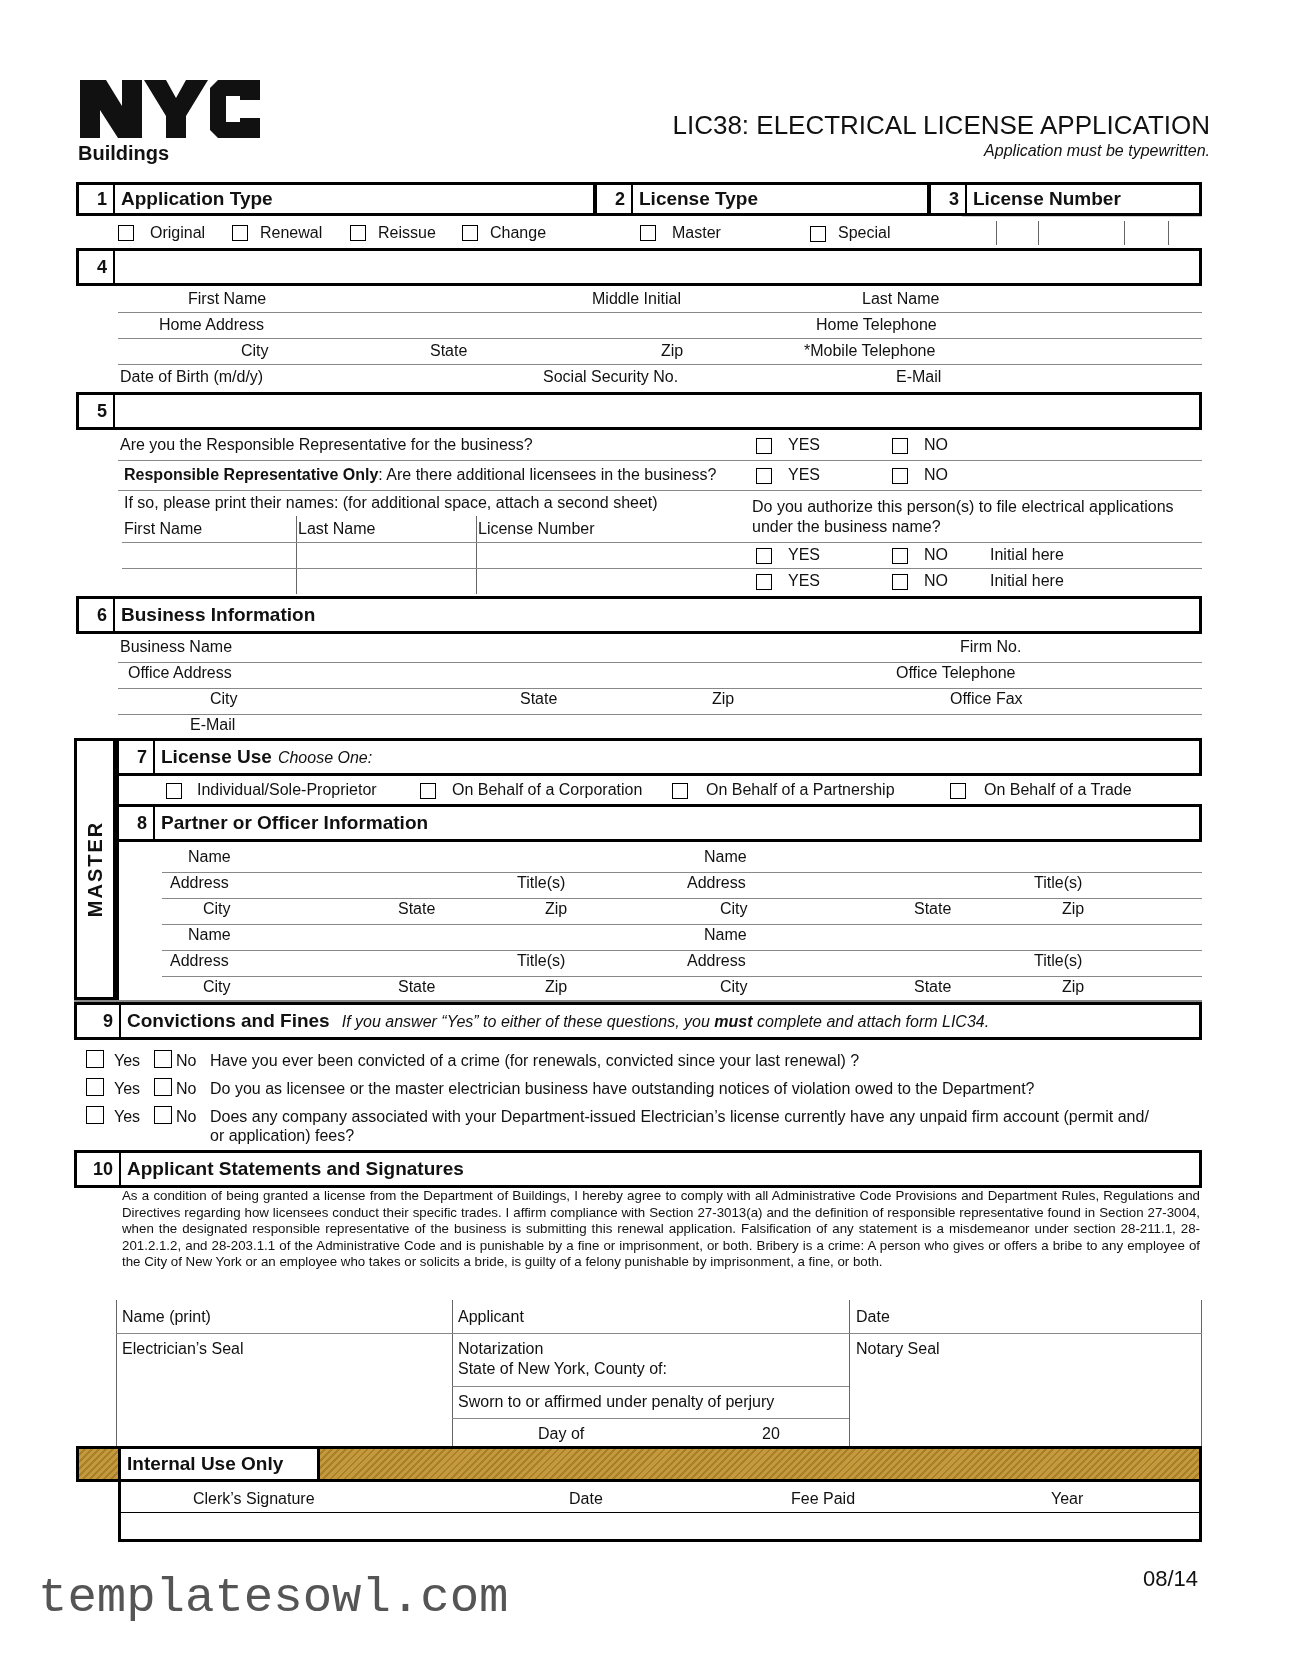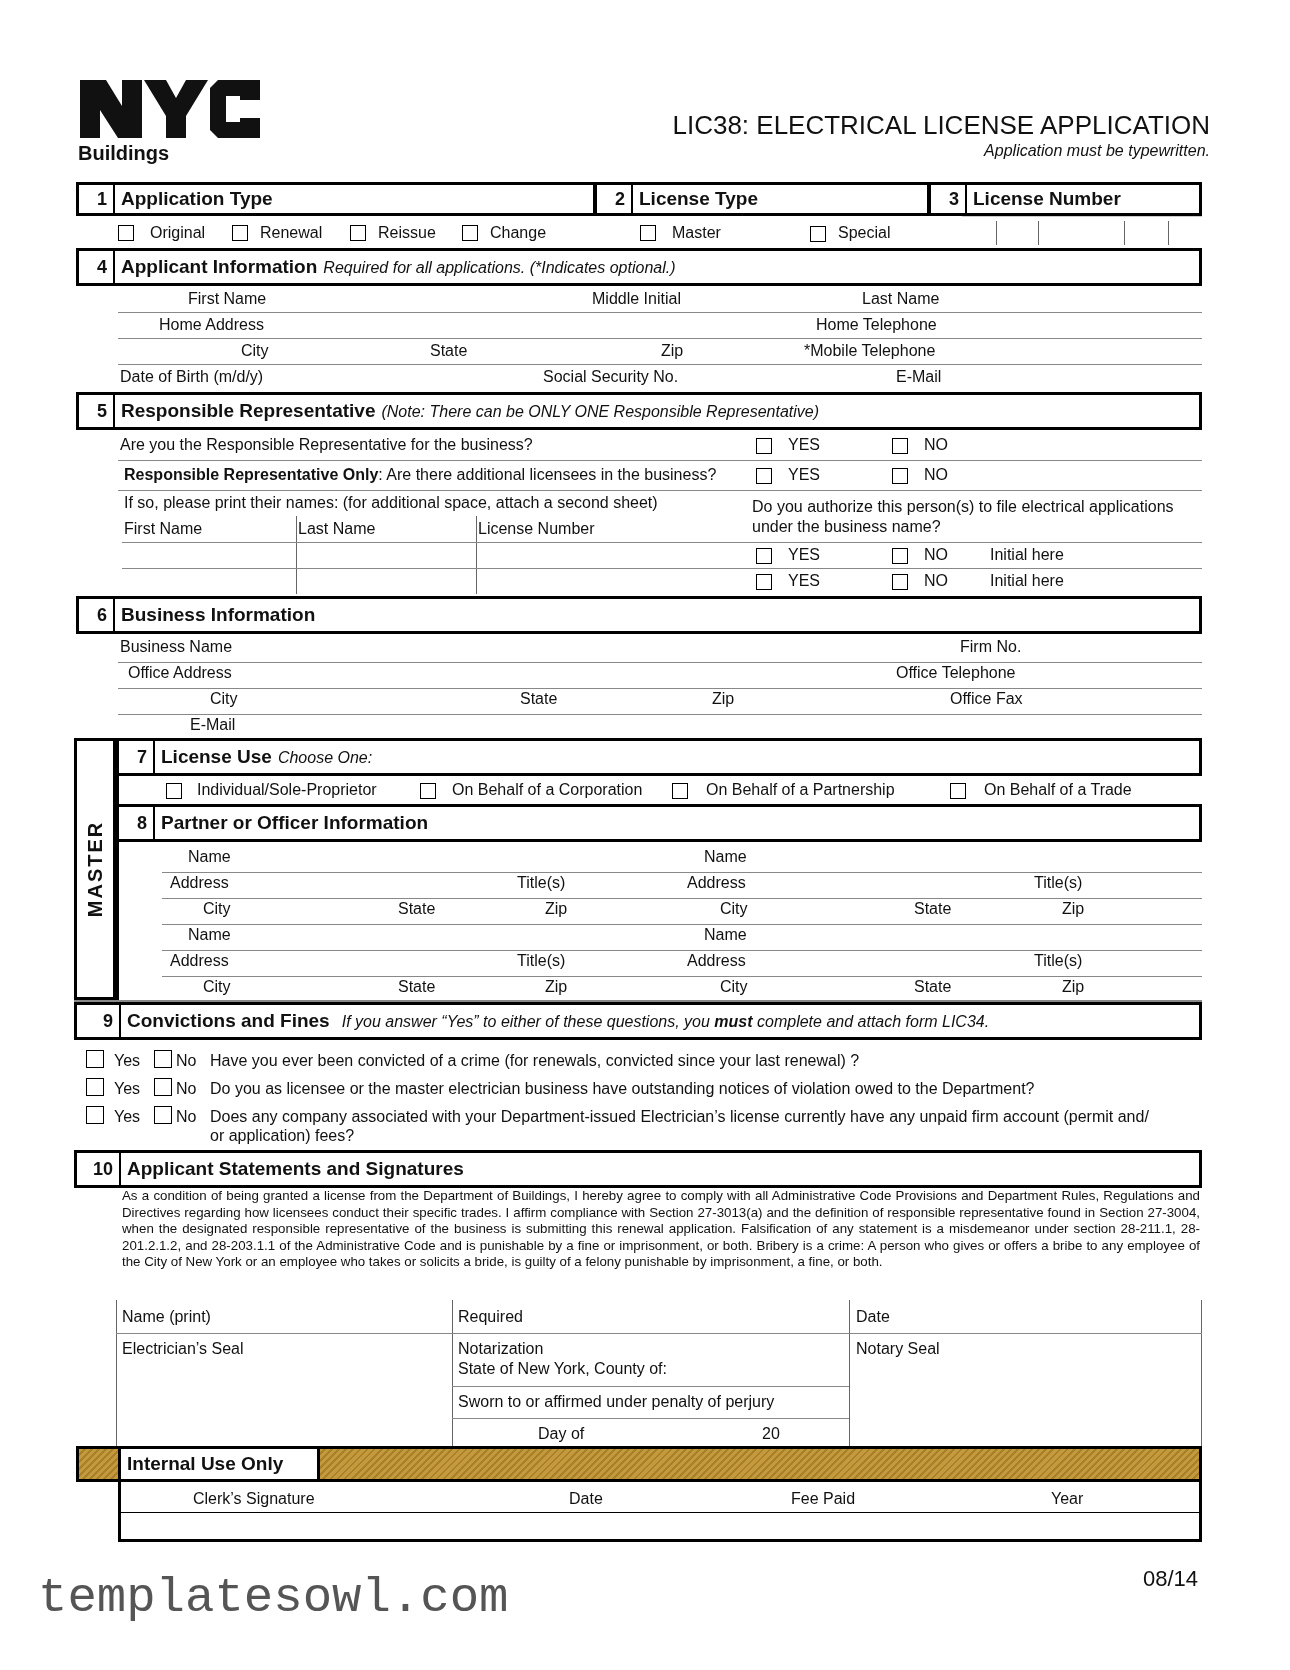--- a/index.html
+++ b/index.html
@@ -66,41 +66,39 @@
 
 <div class="abs" style="left:962px;top:216px;width:240px;height:30px;border-top:1px solid #ccc;">
   <div class="vline" style="left:34px;top:4px;height:24px;"></div>
   <div class="vline" style="left:76px;top:4px;height:24px;"></div>
   <div class="vline" style="left:162px;top:4px;height:24px;"></div>
   <div class="vline" style="left:206px;top:4px;height:24px;"></div>
 </div>
 
 <div class="hdr" style="left:76px;top:248px;width:1126px;height:38px;">
   <div class="num">4</div>
-  <div class="lbl"><span>Applicant Information</span><span class="note">Required for all applications.  (*Indicates optional.)</span></div>
 </div>
 <div class="lbl-txt" style="left:188px;top:290px;">First Name</div>
 <div class="lbl-txt" style="left:592px;top:290px;">Middle Initial</div>
 <div class="lbl-txt" style="left:862px;top:290px;">Last Name</div>
 <div class="rule" style="left:118px;top:312px;width:1084px;"></div>
 <div class="lbl-txt" style="left:159px;top:316px;">Home Address</div>
 <div class="lbl-txt" style="left:816px;top:316px;">Home Telephone</div>
 <div class="rule" style="left:118px;top:338px;width:1084px;"></div>
 <div class="lbl-txt" style="left:241px;top:342px;">City</div>
 <div class="lbl-txt" style="left:430px;top:342px;">State</div>
 <div class="lbl-txt" style="left:661px;top:342px;">Zip</div>
 <div class="lbl-txt" style="left:804px;top:342px;">*Mobile Telephone</div>
 <div class="rule" style="left:118px;top:364px;width:1084px;"></div>
 <div class="lbl-txt" style="left:120px;top:368px;">Date of Birth (m/d/y)</div>
 <div class="lbl-txt" style="left:543px;top:368px;">Social Security No.</div>
 <div class="lbl-txt" style="left:896px;top:368px;">E-Mail</div>
 
 <div class="hdr" style="left:76px;top:392px;width:1126px;height:38px;">
   <div class="num">5</div>
-  <div class="lbl"><span>Responsible Representative</span><span class="note">(Note: There can be ONLY ONE Responsible Representative)</span></div>
 </div>
 <div class="lbl-txt" style="left:120px;top:436px;">Are you the Responsible Representative for the business?</div>
 <div class="cb" style="left:756px;top:438px;"></div>
 <div class="lbl-txt" style="left:788px;top:436px;">YES</div>
 <div class="cb" style="left:892px;top:438px;"></div>
 <div class="lbl-txt" style="left:924px;top:436px;">NO</div>
 <div class="rule" style="left:118px;top:460px;width:1084px;"></div>
 <div class="lbl-txt" style="left:124px;top:466px;"><b>Responsible Representative Only</b><span>: Are there additional licensees in the business?</span></div>
 <div class="cb" style="left:756px;top:468px;"></div>
 <div class="lbl-txt" style="left:788px;top:466px;">YES</div>
@@ -224,21 +222,21 @@
 <div class="hdr" style="left:74px;top:1150px;width:1128px;height:38px;">
   <div class="num" style="width:44px;">10</div>
   <div class="lbl">Applicant Statements and Signatures</div>
 </div>
 <div class="statement">As a condition of being granted a license from the Department of Buildings, I hereby agree to comply with all Administrative Code Provisions and Department Rules, Regulations and Directives regarding how licensees conduct their specific trades. I affirm compliance with Section 27-3013(a) and the definition of responsible representative found in Section 27-3004, when the designated responsible representative of the business is submitting this renewal application. Falsification of any statement is a misdemeanor under section 28-211.1, 28-201.2.1.2, and 28-203.1.1 of the Administrative Code and is punishable by a fine or imprisonment, or both. Bribery is a crime: A person who gives or offers a bribe to any employee of the City of New York or an employee who takes or solicits a bride, is guilty of a felony punishable by imprisonment, a fine, or both.</div>
 
 <div class="abs" style="left:116px;top:1300px;width:1086px;height:146px;border-left:1.5px solid #666;border-right:1.5px solid #666;box-sizing:border-box;"></div>
 <div class="vline" style="left:452px;top:1300px;height:146px;"></div>
 <div class="vline" style="left:849px;top:1300px;height:146px;"></div>
 <div class="lbl-txt" style="left:122px;top:1308px;">Name (print)</div>
-<div class="lbl-txt" style="left:458px;top:1308px;">Required</div>
+<div class="lbl-txt" style="left:458px;top:1308px;">Applicant</div>
 <div class="lbl-txt" style="left:856px;top:1308px;">Date</div>
 <div class="rule" style="left:116px;top:1333px;width:1086px;"></div>
 <div class="lbl-txt" style="left:122px;top:1340px;">Electrician’s Seal</div>
 <div class="lbl-txt" style="left:458px;top:1340px;">Notarization</div>
 <div class="lbl-txt" style="left:458px;top:1360px;">State of New York, County of:</div>
 <div class="lbl-txt" style="left:856px;top:1340px;">Notary Seal</div>
 <div class="rule" style="left:452px;top:1386px;width:397px;"></div>
 <div class="lbl-txt" style="left:458px;top:1393px;">Sworn to or affirmed under penalty of perjury</div>
 <div class="rule" style="left:452px;top:1418px;width:397px;"></div>
 <div class="lbl-txt" style="left:538px;top:1425px;">Day of</div>

